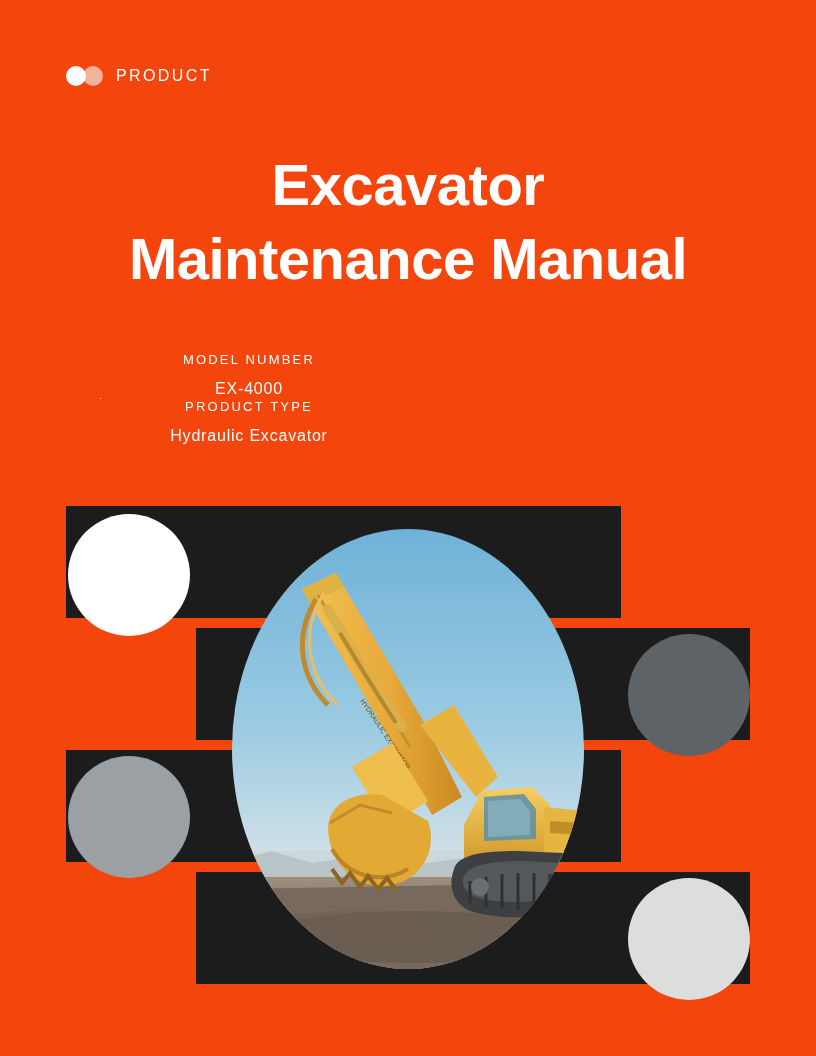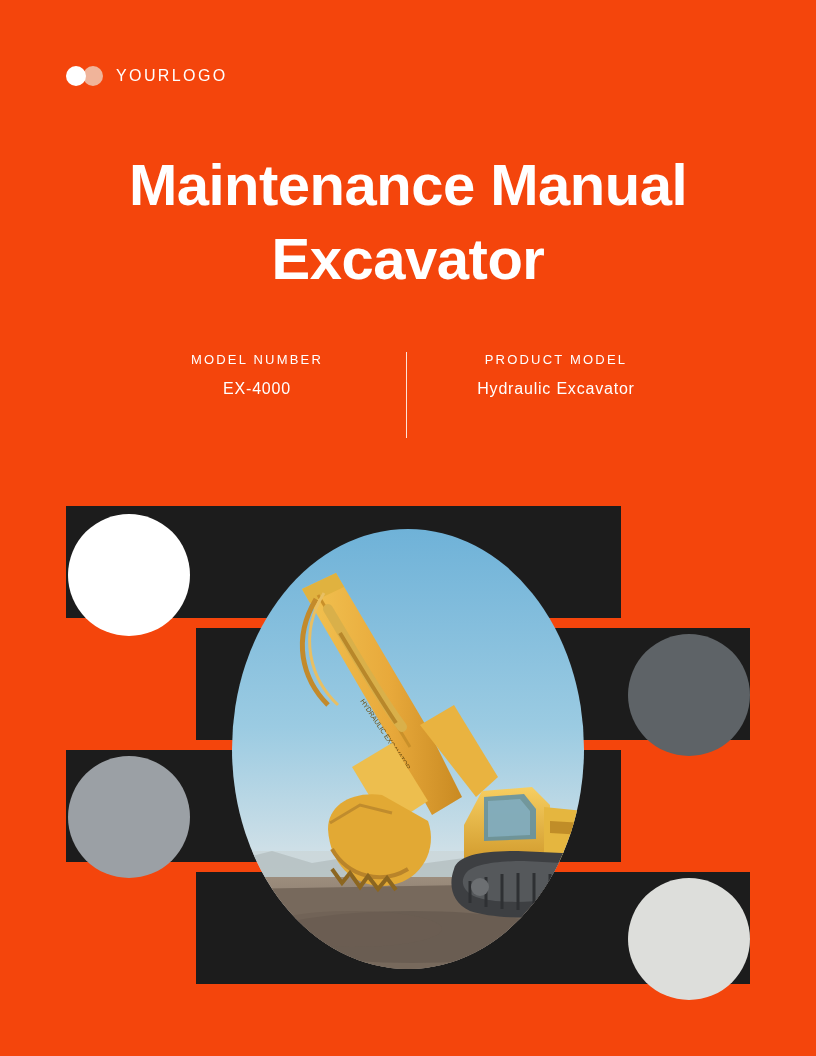--- a/index.html
+++ b/index.html
@@ -72,24 +72,25 @@
     font-size: 58px;
     line-height: 74px;
     font-weight: bold;
     letter-spacing: -0.5px;
   }
 
   
   .meta-row {
     position: absolute;
     top: 352px;
-    left: 108px;
+    left: 100px;
     width: 600px;
     display: flex;
     align-items: flex-start;
+    flex-direction: column;
   }
   .meta-col {
     width: 298px;
     text-align: center;
   }
   .meta-label {
     color: #FFFFFF;
     font-size: 13px;
     letter-spacing: 2.2px;
     margin-bottom: 13px;
@@ -148,36 +149,36 @@
 </head>
 <body>
 
 <div class="page">
 
   <div class="logo">
     <span class="logo-mark">
       <span class="dot dot-right"></span>
       <span class="dot dot-left"></span>
     </span>
-    <span class="logo-text">YOURLOGO</span>
+    <span class="logo-text">PRODUCT</span>
   </div>
 
   <div class="title-block">
+    <div class="title-line">Excavator</div>
     <div class="title-line">Maintenance Manual</div>
-    <div class="title-line">Excavator</div>
   </div>
 
   <div class="meta-row">
     <div class="meta-col">
       <div class="meta-label">MODEL NUMBER</div>
       <div class="meta-value">EX-4000</div>
     </div>
     <div class="meta-divider"></div>
     <div class="meta-col">
-      <div class="meta-label">PRODUCT MODEL</div>
+      <div class="meta-label">PRODUCT TYPE</div>
       <div class="meta-value">Hydraulic Excavator</div>
     </div>
   </div>
 
   <div class="collage">
     <div class="bar bar-1"></div>
     <div class="bar bar-2"></div>
     <div class="bar bar-3"></div>
     <div class="bar bar-4"></div>
 

